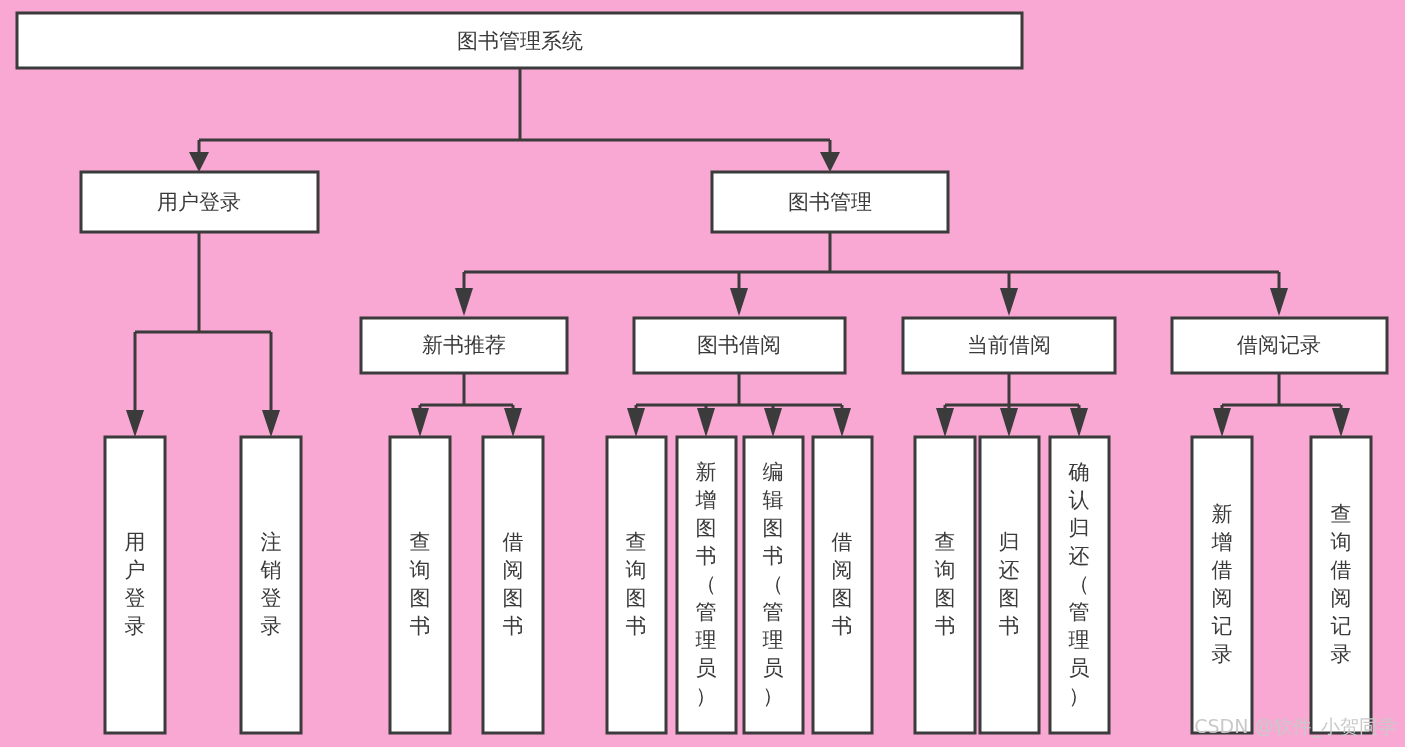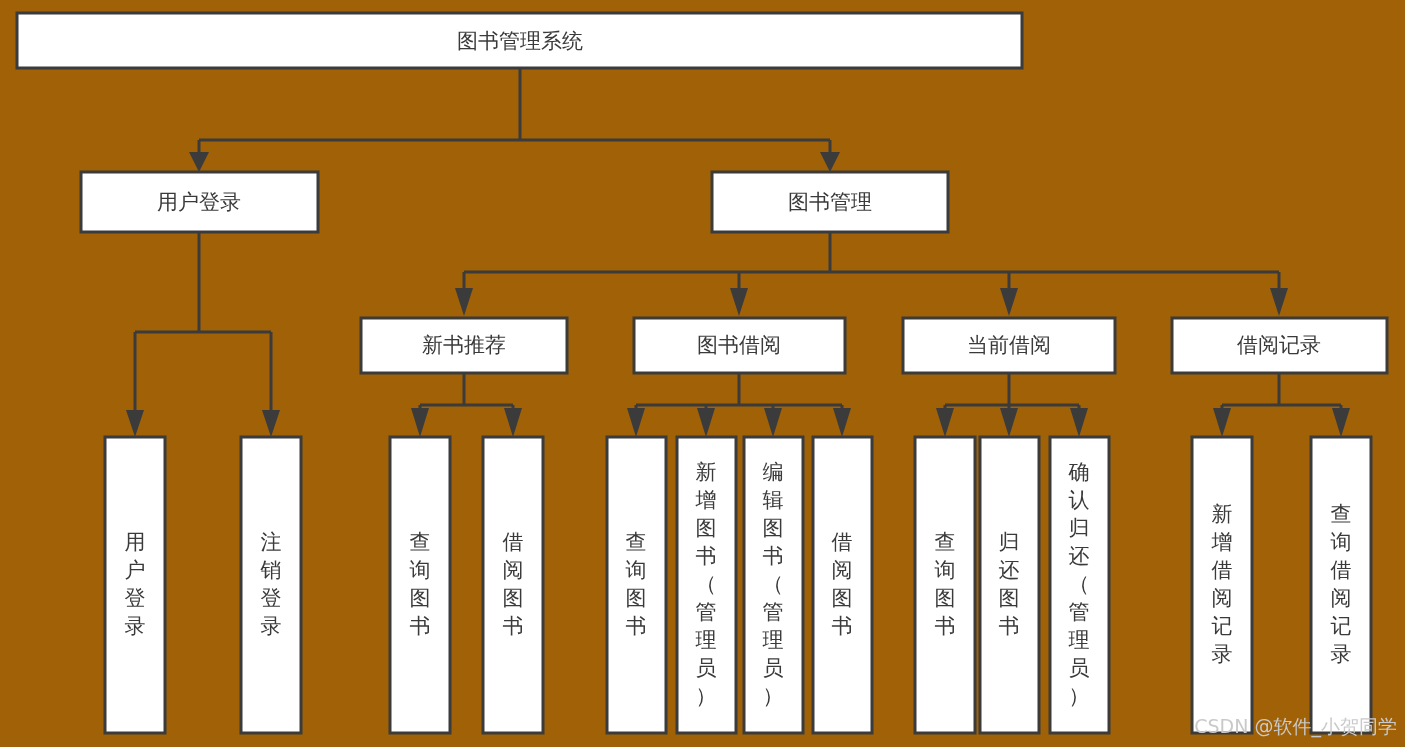--- a/index.html
+++ b/index.html
@@ -11,21 +11,21 @@
   body {
     width: 1405px;
     height: 747px;
     overflow: hidden;
     font-family: "DejaVu Sans", "Liberation Sans", sans-serif;
   }
   #diagram-root {
     position: relative;
     width: 1405px;
     height: 747px;
-    background: #a16207;
+    background: #f9a8d4;
   }
   svg.diagram-canvas {
     display: block;
     width: 1405px;
     height: 747px;
   }
   .node-box {
     fill: #ffffff;
     stroke: #3b3b3b;
     stroke-width: 3;

